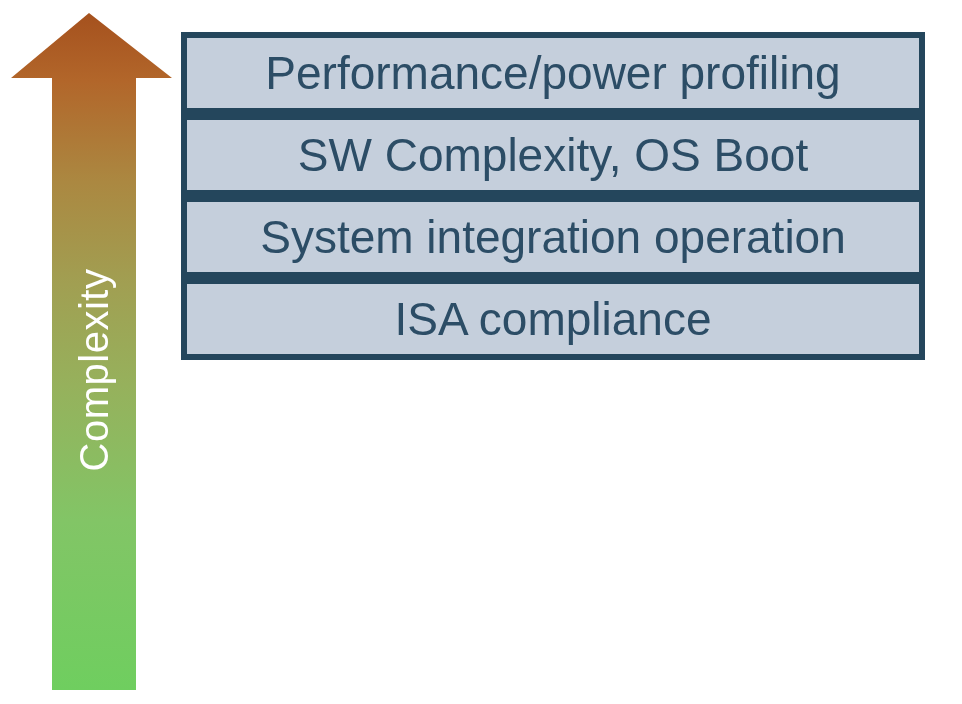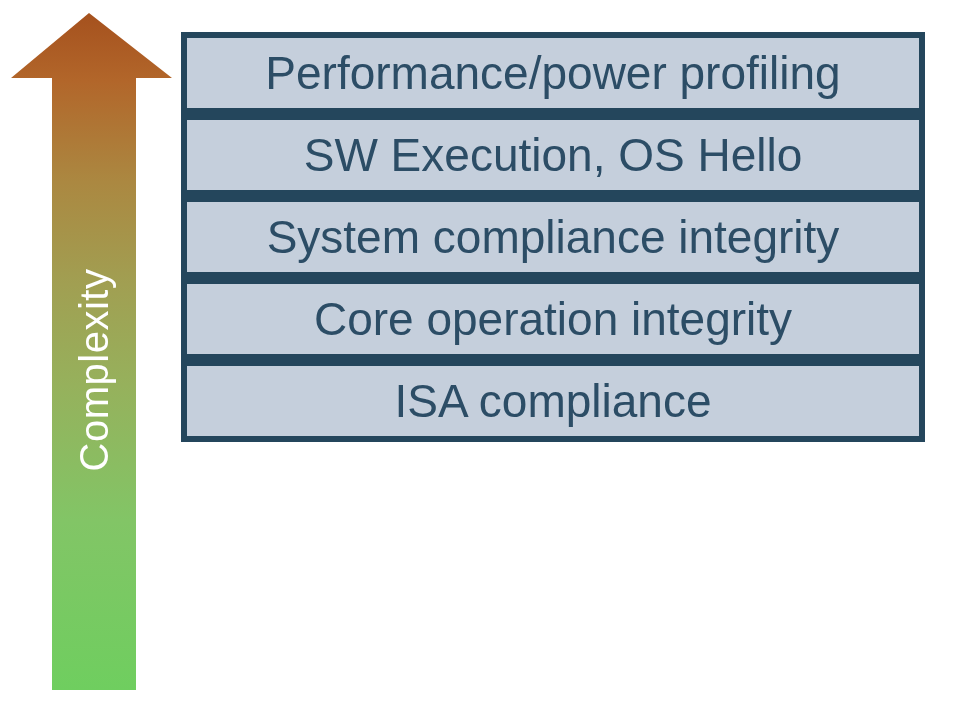--- a/index.html
+++ b/index.html
@@ -96,26 +96,23 @@
     <div class="complexity-anchor">
       <div class="complexity-label">Complexity</div>
     </div>
   </div>
 
   <div class="stack">
     <div class="level-box">
       <span class="level-label">Performance/power profiling</span>
     </div>
     <div class="level-box">
-      <span class="level-label">SW Execution, OS Hello</span>
+      <span class="level-label">SW Complexity, OS Boot</span>
     </div>
     <div class="level-box">
-      <span class="level-label">System compliance integrity</span>
-    </div>
-    <div class="level-box">
-      <span class="level-label">Core operation integrity</span>
+      <span class="level-label">System integration operation</span>
     </div>
     <div class="level-box">
       <span class="level-label">ISA compliance</span>
     </div>
   </div>
 
 </div>
 
 </body></html>

